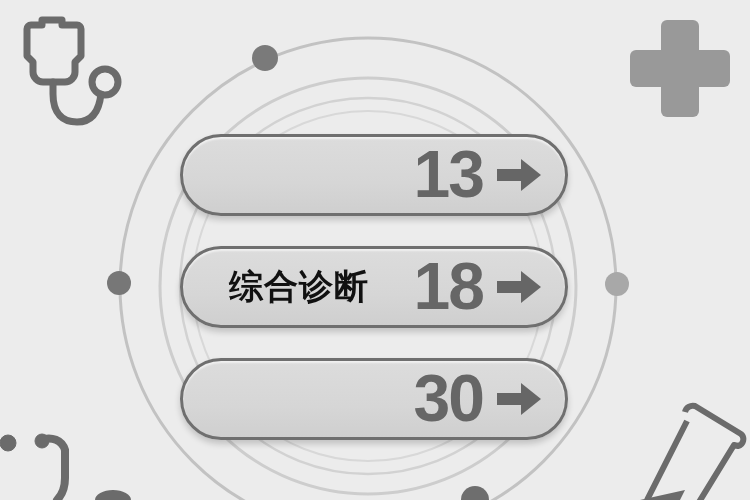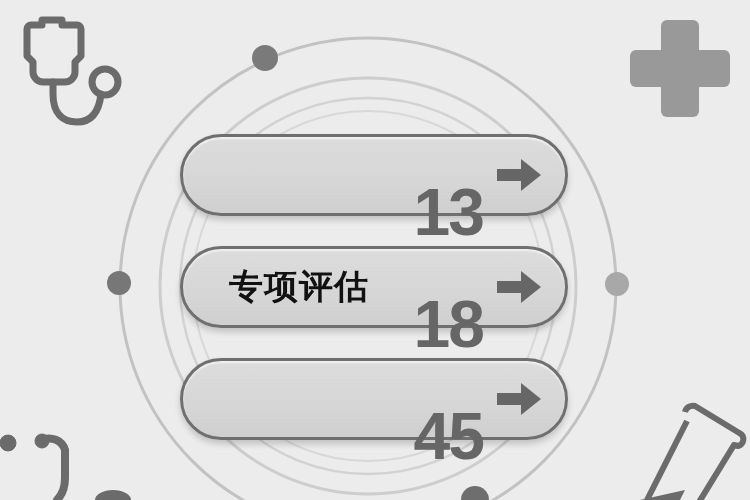--- a/index.html
+++ b/index.html
@@ -36,21 +36,20 @@
     position: absolute;
     right: 82px;
     top: 50%;
     transform: translateY(-52%);
     font-family: "Liberation Sans", "DejaVu Sans", sans-serif;
     font-size: 66px;
     font-weight: bold;
     color: #666666;
     line-height: 1;
     letter-spacing: -2px;
-    margin-top: 38px;
   }
   .pill .arrow {
     position: absolute;
     right: 22px;
     top: 50%;
     width: 48px;
     height: 32px;
     transform: translateY(-50%);
   }
 </style>
@@ -98,25 +97,25 @@
 </svg>
 
 <div class="pill" style="top:134px;">
   <span class="num">13</span>
   <svg class="arrow" viewBox="0 0 48 32">
       <path d="M2 10 h24 v-10 l20 16 l-20 16 v-10 h-24 z" fill="#666666"></path>
     </svg>
 </div>
 
 <div class="pill" style="top:246px;">
-  <span class="label">专项评估</span>
+  <span class="label">综合诊断</span>
   <span class="num">18</span>
   <svg class="arrow" viewBox="0 0 48 32">
       <path d="M2 10 h24 v-10 l20 16 l-20 16 v-10 h-24 z" fill="#666666"></path>
     </svg>
 </div>
 
 <div class="pill" style="top:358px;">
-  <span class="num">45</span>
+  <span class="num">30</span>
   <svg class="arrow" viewBox="0 0 48 32">
       <path d="M2 10 h24 v-10 l20 16 l-20 16 v-10 h-24 z" fill="#666666"></path>
     </svg>
 </div>
 
 </body></html>

